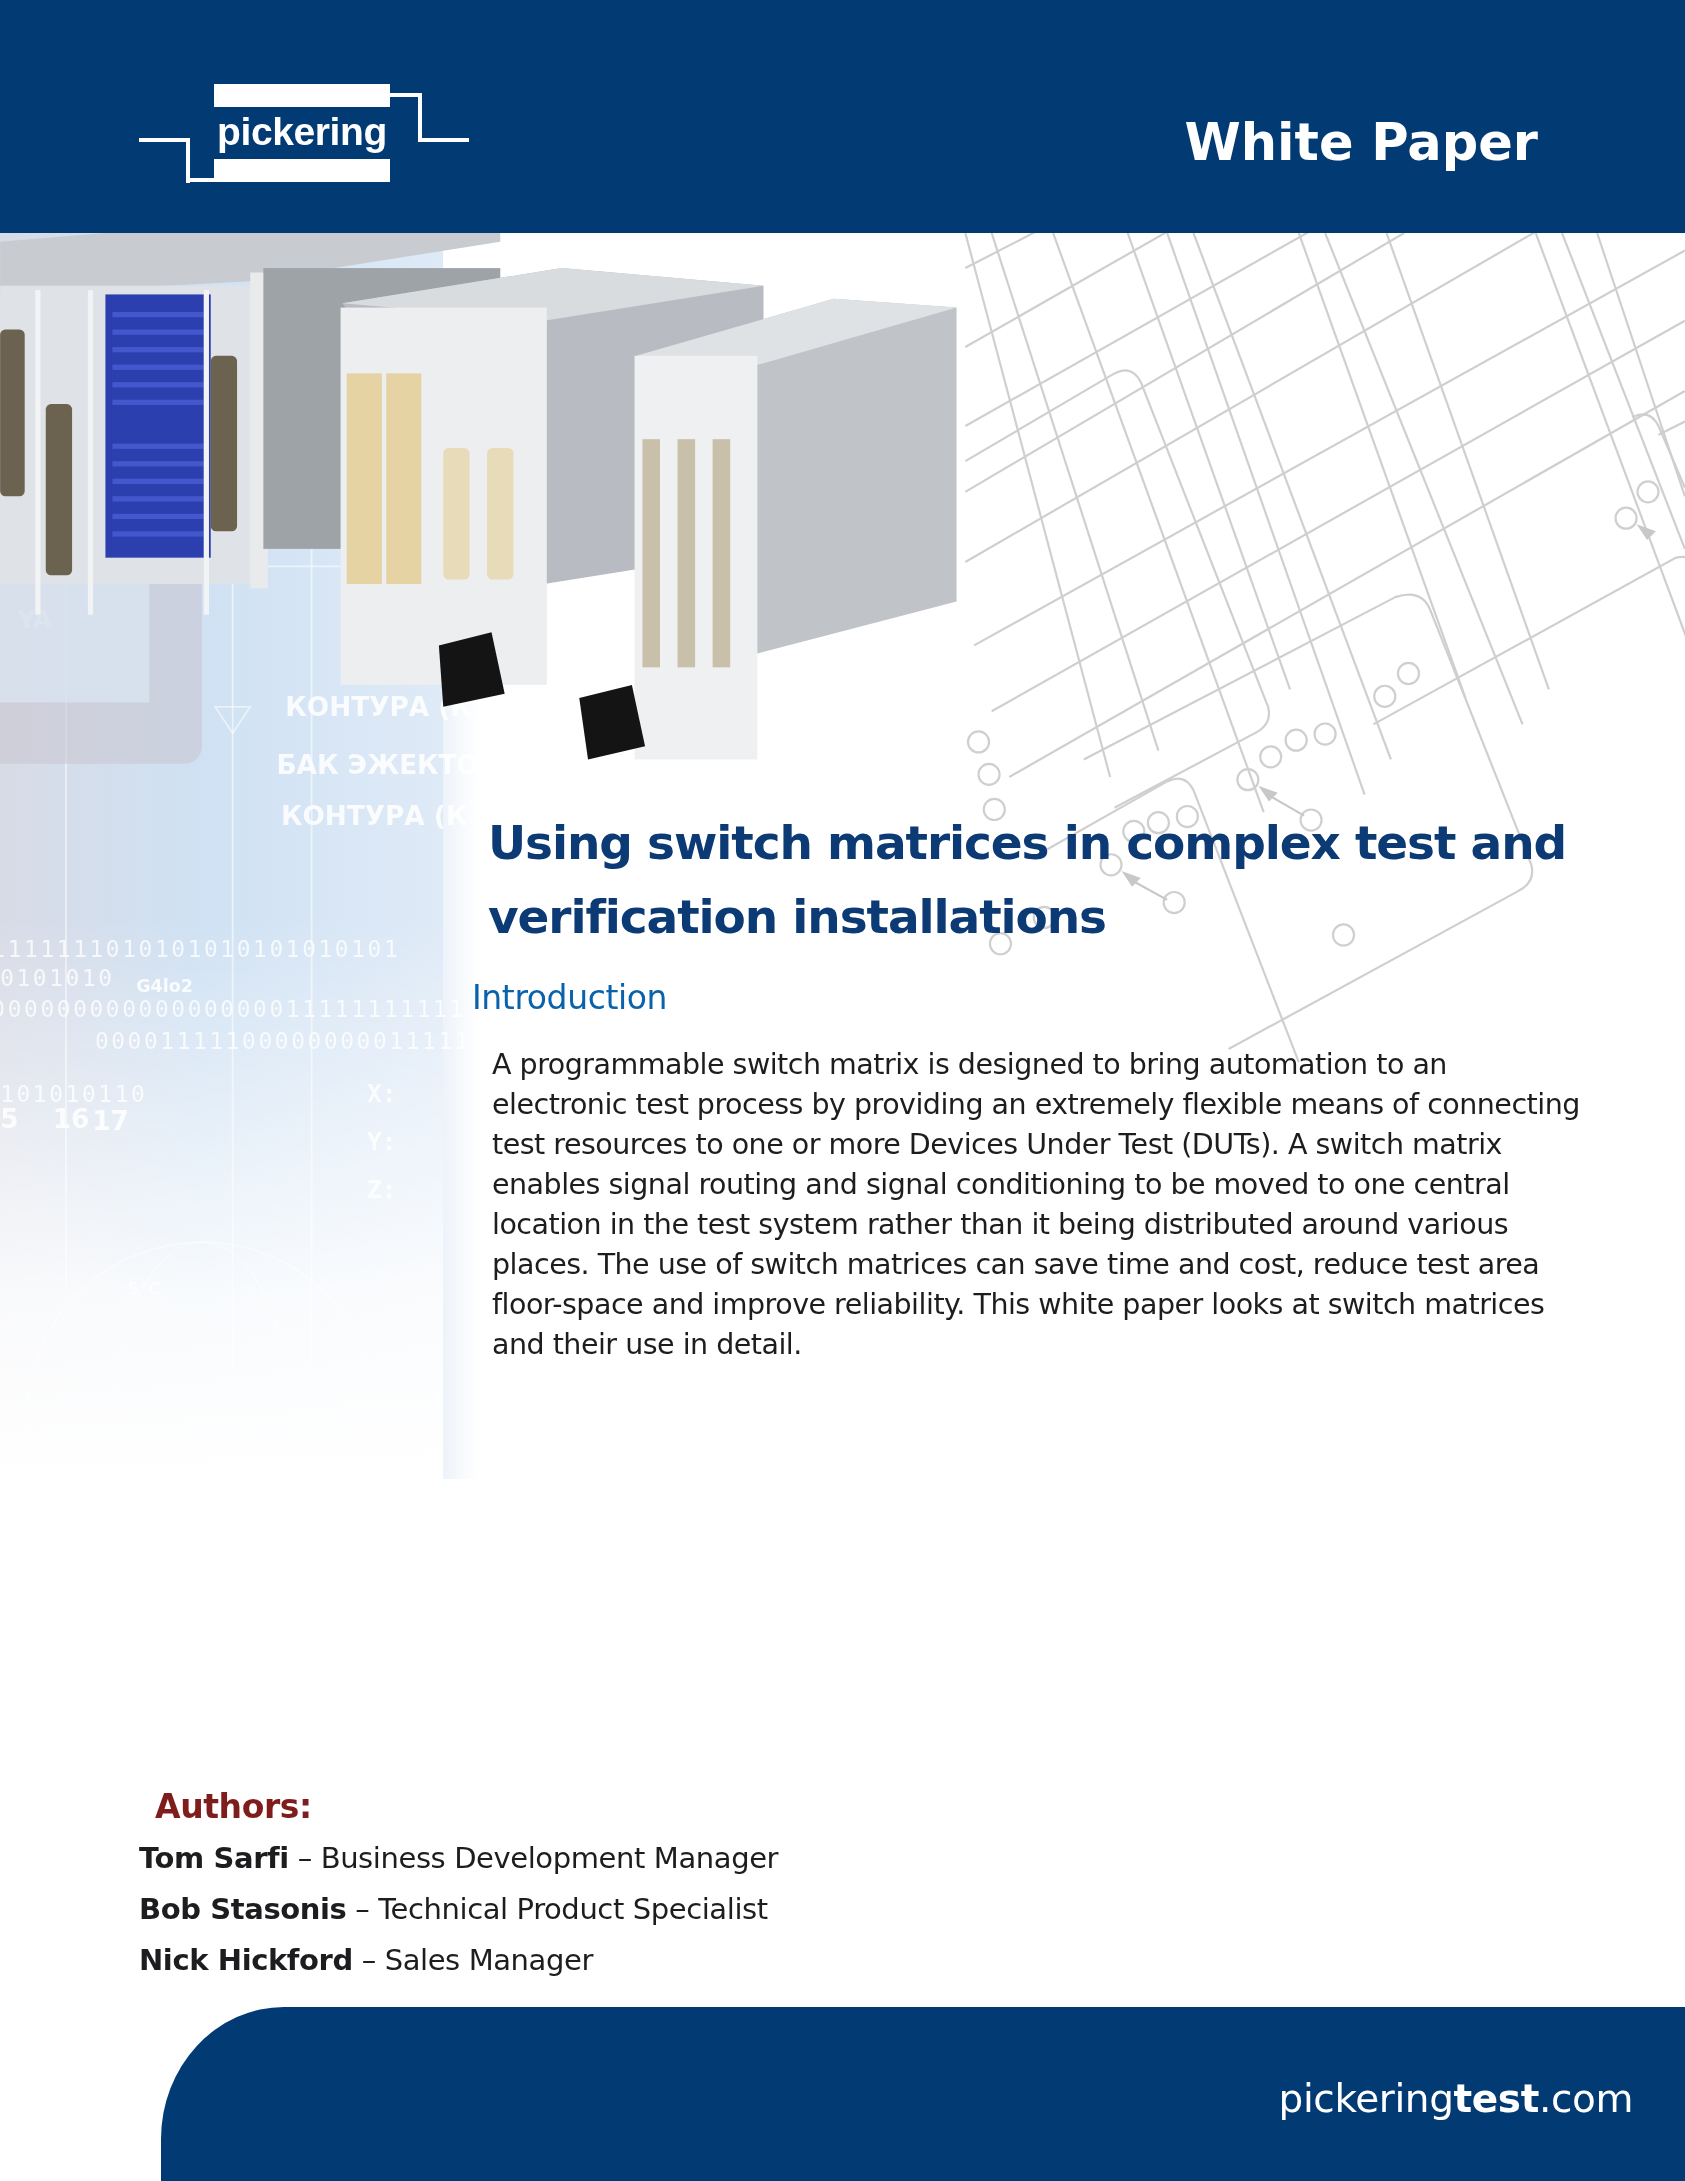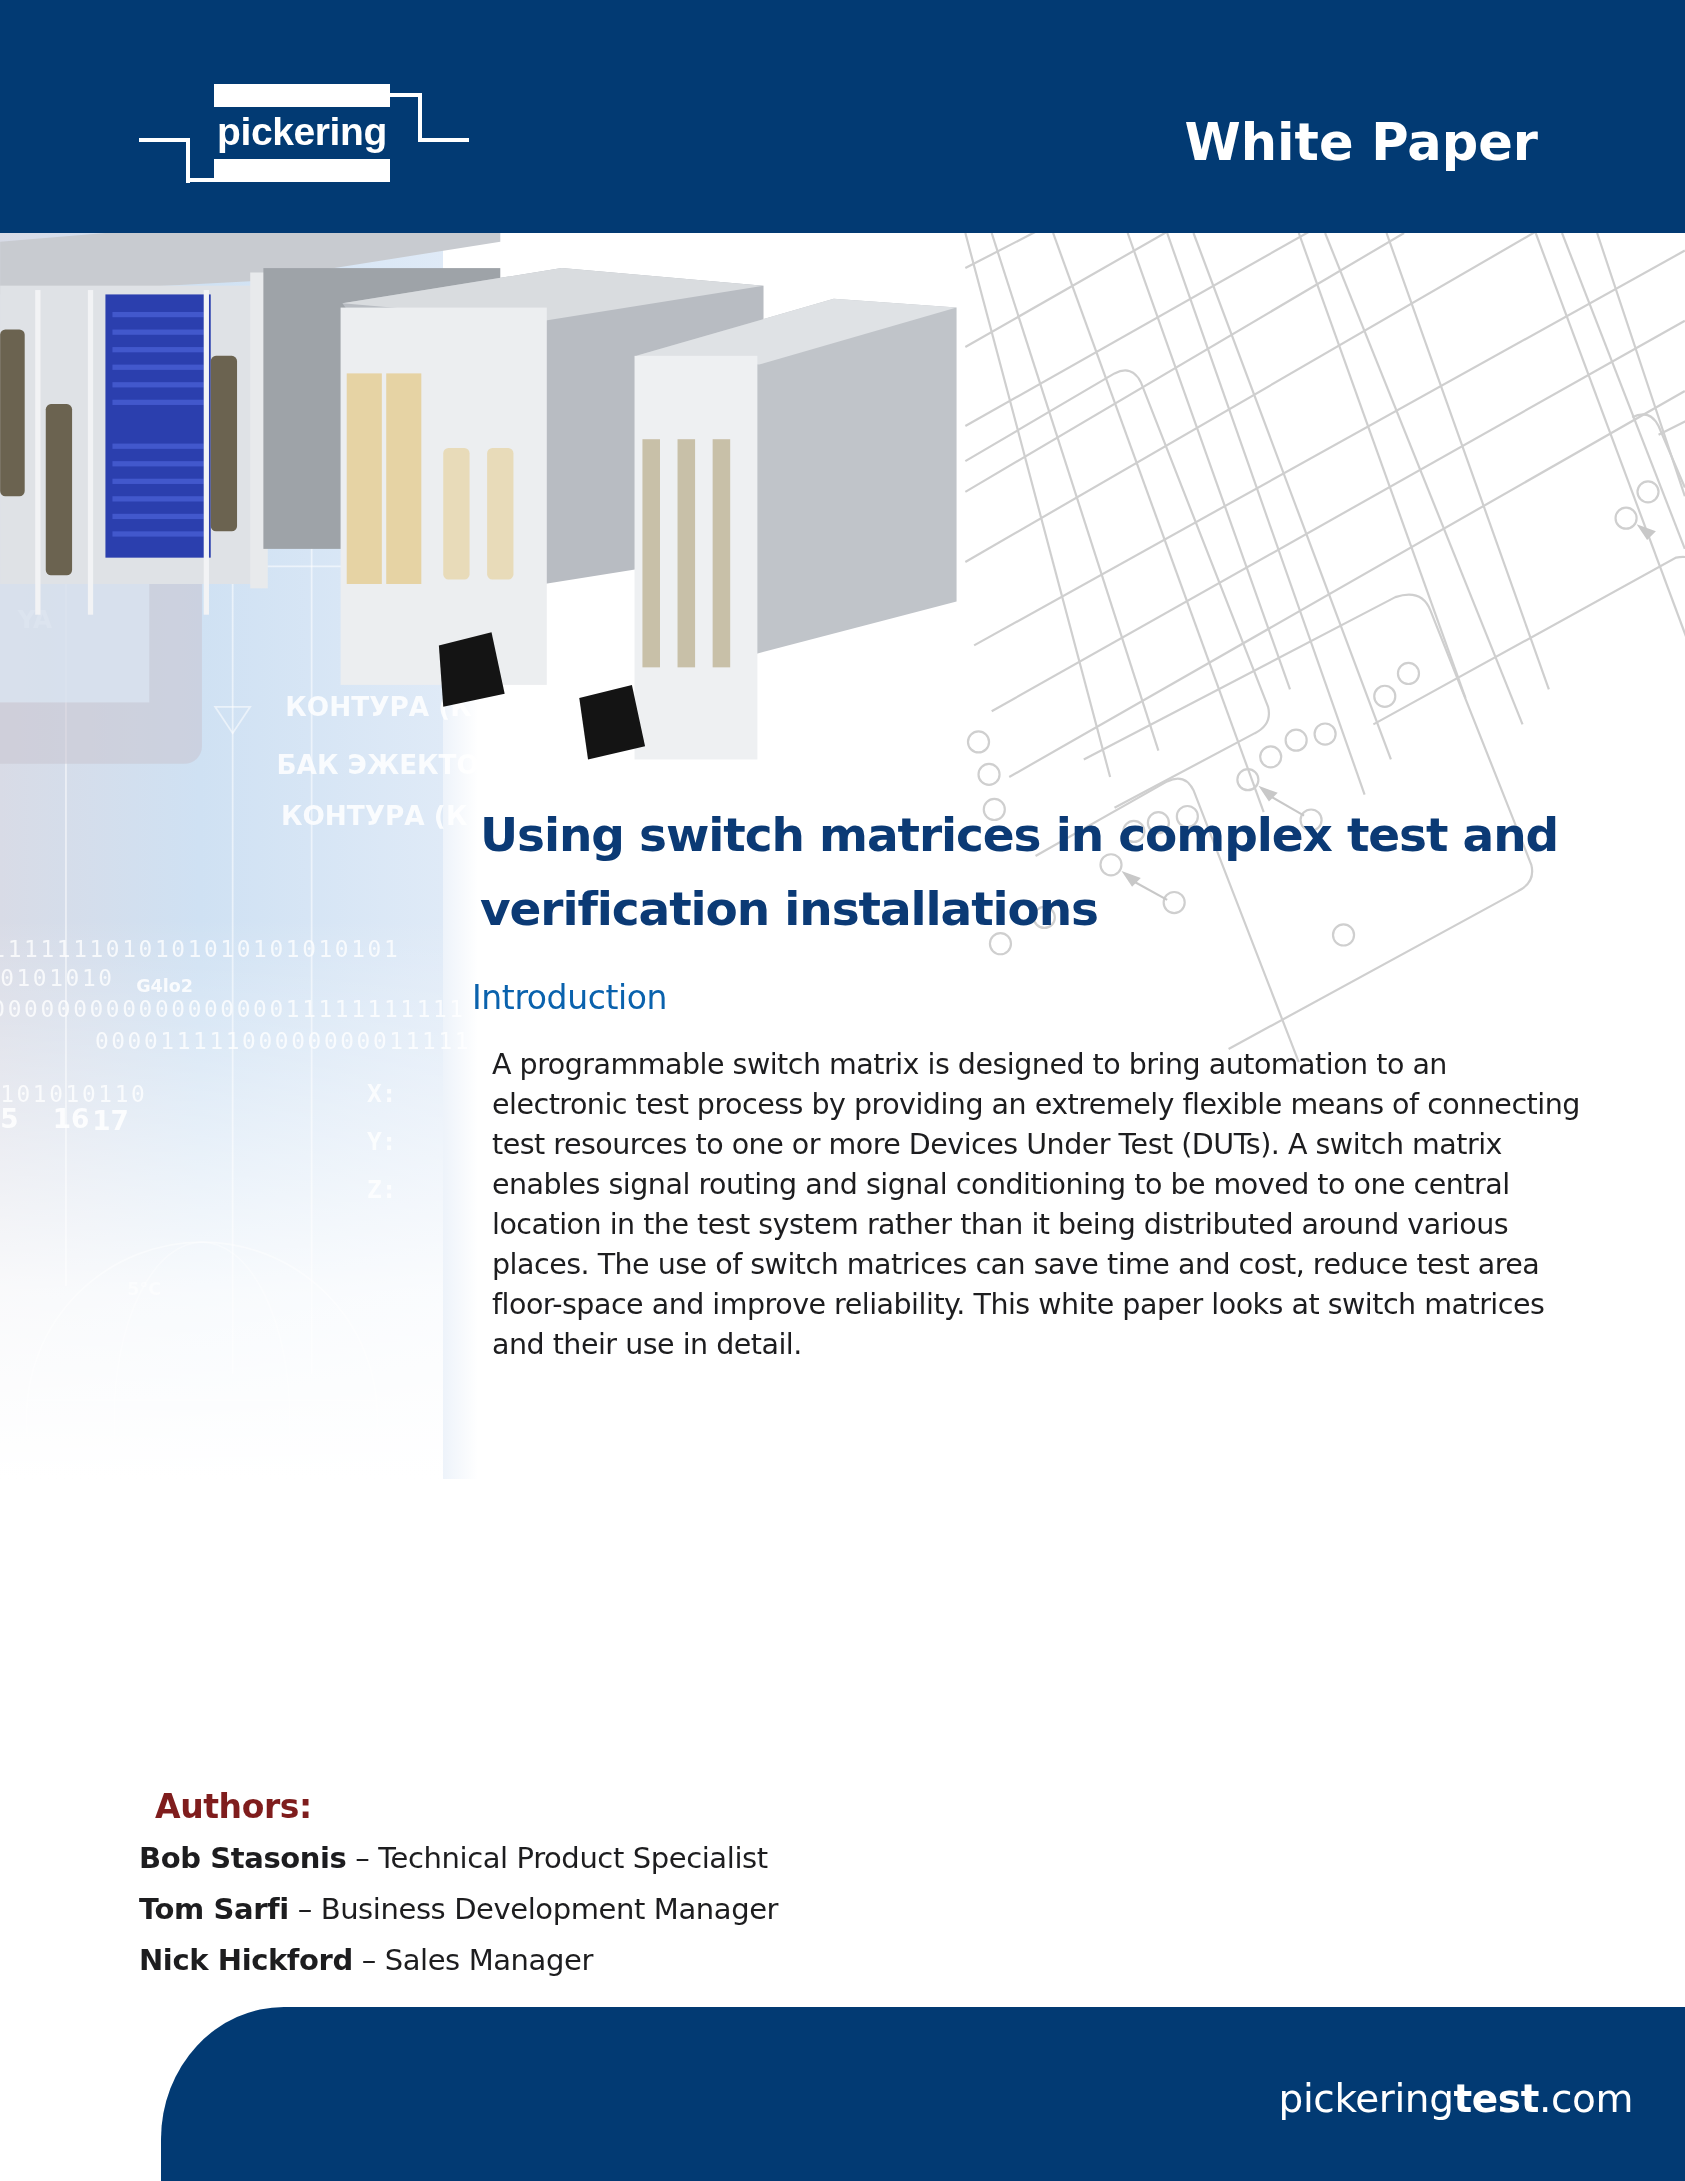--- a/index.html
+++ b/index.html
@@ -37,21 +37,21 @@
     background:
       linear-gradient(180deg, rgba(255,255,255,0) 0%, rgba(255,255,255,0) 55%, rgba(255,255,255,0.85) 85%, #fff 100%),
       linear-gradient(90deg, #d8dbe6 0%, #cfe1f3 45%, #dfeaf7 100%);
   }
   .collage-fade {
     position: absolute; left: 443px; top: 439px; width: 35px; height: 808px;
     background: linear-gradient(90deg, rgba(230,238,248,0.7), rgba(255,255,255,0));
   }
 
   .title {
-    position: absolute; left: 476px; top: 794px; width: 1088px; margin: 4px;
+    position: absolute; left: 476px; top: 794px; width: 1088px; margin: 12px;
     color: #0b3a75; font-family: "DejaVu Sans", sans-serif; font-weight: bold;
     font-size: 47px; line-height: 74px; letter-spacing: -1.1px;
   }
   .intro-heading {
     position: absolute; left: 470px; top: 974px; margin: 2px;
     color: #0a62ad; font-family: "DejaVu Sans", sans-serif; font-weight: normal;
     font-size: 33px; line-height: 44px; letter-spacing: -0.4px;
   }
   .intro-body {
     position: absolute; left: 476px; top: 1029px; width: 1088px; margin: 16px;
@@ -256,20 +256,20 @@
 
 <h1 class="title">
   <span>Using switch matrices in complex test and</span><br>
   <span>verification installations</span>
 </h1>
 <h2 class="intro-heading">Introduction</h2>
 <p class="intro-body">A programmable switch matrix is designed to bring automation to an electronic test process by providing an extremely flexible means of connecting test resources to one or more Devices Under Test (DUTs). A switch matrix enables signal routing and signal conditioning to be moved to one central location in the test system rather than it being distributed around various places. The use of switch matrices can save time and cost, reduce test area floor-space and improve reliability. This white paper looks at switch matrices and their use in detail.</p>
 
 <h3 class="authors-heading">Authors:</h3>
 <ul class="authors-list">
+  <li class="author"><span class="name">Tom Sarfi</span><span> – </span><span>Business Development Manager</span></li>
   <li class="author"><span class="name">Bob Stasonis</span><span> – </span><span>Technical Product Specialist</span></li>
-  <li class="author"><span class="name">Tom Sarfi</span><span> – </span><span>Business Development Manager</span></li>
   <li class="author"><span class="name">Nick Hickford</span><span> – </span><span>Sales Manager</span></li>
 </ul>
 
 <div class="footer"></div>
 <div class="site"><span>pickering</span><b>test</b><span>.com</span></div>
 
 
 </body></html>

